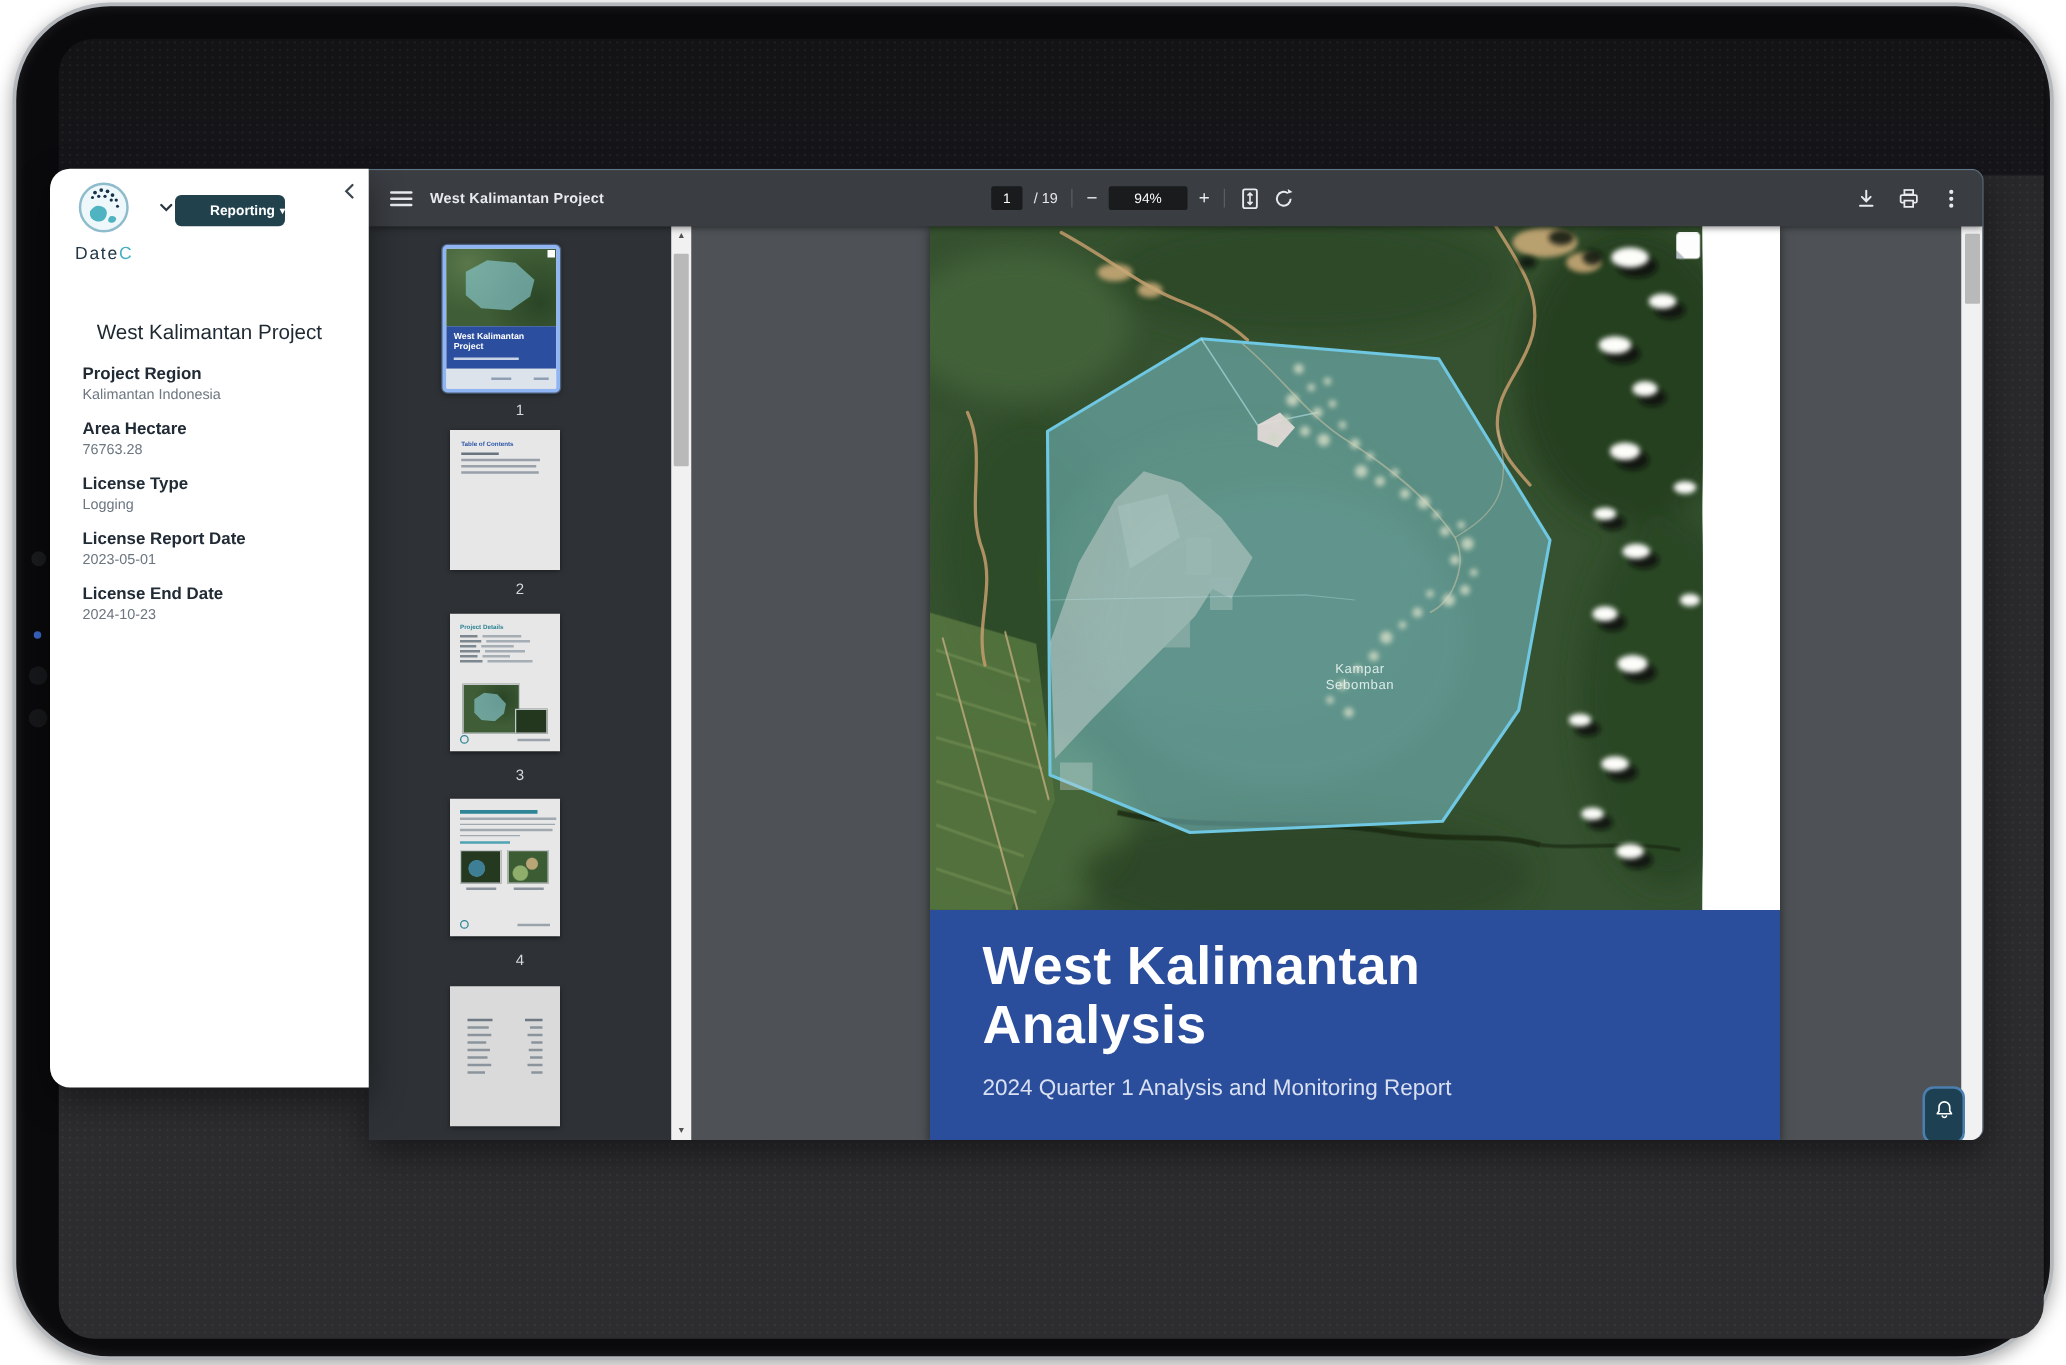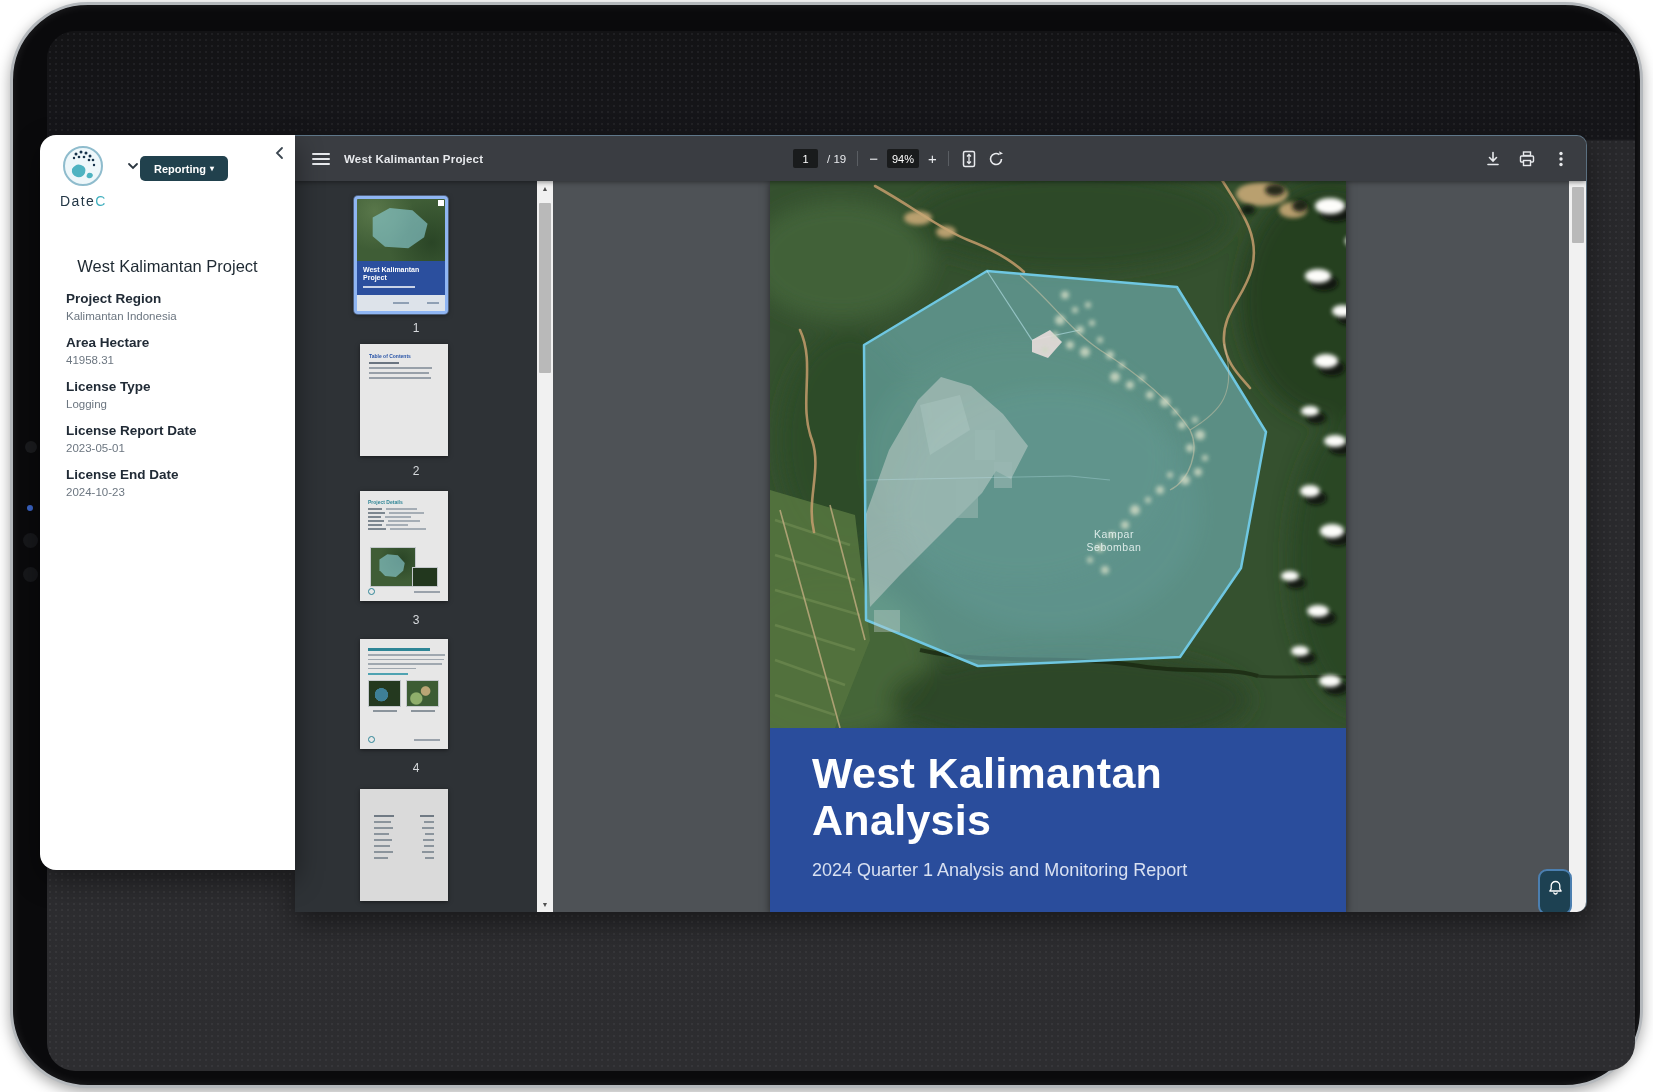--- a/index.html
+++ b/index.html
@@ -16,21 +16,21 @@
   .bezel-dot{position:absolute;border-radius:50%;}
 
   
   .sidebar{position:absolute;left:40px;top:135px;width:255px;height:735px;background:#ffffff;
     border-radius:16px 0 0 16px;box-shadow:0 10px 28px rgba(0,0,0,.45);z-index:4;}
   .logo-wrap{position:absolute;left:20px;top:10px;width:46px;text-align:center;}
   .logo-text{margin-top:2px;font-size:14px;letter-spacing:1.4px;font-weight:500;color:#233746;}
   .logo-text .accent{color:#43b0bf;}
   .org-caret{position:absolute;left:86px;top:24px;color:#2b3640;}
   .workspace-btn{position:absolute;left:100px;top:21px;width:88px;height:25px;background:#21414d;border-radius:5px;
-    color:#fff;font-size:11px;font-weight:700;display:flex;align-items:center;justify-content:center;gap:4px;cursor:pointer;}
+    color:#fff;font-size:11px;font-weight:700;display:flex;align-items:center;justify-content:flex-end;gap:4px;cursor:pointer;}
   .collapse-btn{position:absolute;right:8px;top:10px;color:#3b4650;}
   .tabbar{position:absolute;left:0;top:74px;width:100%;height:34px;border-bottom:2px solid #2e8596;
     display:flex;flex-direction:column;align-items:center;justify-content:flex-start;}
   .tab-label{margin-top:14px;font-size:9.5px;font-weight:700;letter-spacing:.9px;color:#2e8596;}
   .side-title{position:absolute;left:0;top:122px;width:100%;text-align:center;font-size:16.5px;font-weight:500;color:#1e2932;}
   .fields{position:absolute;left:12px;top:156px;width:228px;margin-left:14px;}
   .fgroup{margin-bottom:13px;}
   .flabel{font-size:13.5px;font-weight:600;color:#212b36;margin-bottom:4px;}
   .fvalue{font-size:11.5px;color:#6c7680;}
 
@@ -42,21 +42,21 @@
     display:flex;align-items:center;box-shadow:0 1px 5px rgba(0,0,0,.45);}
   .hamburger{margin-left:17px;width:18px;height:12px;display:flex;flex-direction:column;justify-content:space-between;cursor:pointer;}
   .hamburger span{display:block;height:2px;background:#e8eaed;border-radius:1px;}
   .doc-title{margin-left:14px;font-size:11.5px;font-weight:700;color:#e8eaed;letter-spacing:.2px;}
   .center-controls{position:absolute;left:498px;top:0;height:45px;display:flex;align-items:center;gap:9px;}
   .pgbox{min-width:25px;height:19px;background:#191b1c;border-radius:2px;color:#fff;font-size:11px;
     display:flex;align-items:center;justify-content:center;padding:0 4px;cursor:text;}
   .pgtotal{font-size:11.5px;color:#e8eaed;}
   .tdivider{width:1px;height:15px;background:#5a5e63;margin:0 2px;}
   .tbtn{color:#e8eaed;font-size:15px;line-height:1;cursor:pointer;display:flex;align-items:center;justify-content:center;}
-  .zoombox{width:32px;height:19px;background:#191b1c;border-radius:2px;color:#fff;font-size:11px;
+  .zoombox{width:63px;height:19px;background:#191b1c;border-radius:2px;color:#fff;font-size:11px;
     display:flex;align-items:center;justify-content:center;cursor:text;}
   .right-controls{position:absolute;right:16px;top:0;height:45px;display:flex;align-items:center;gap:16px;}
   .icon18{width:18px;height:18px;cursor:pointer;}
 
   
   .thumb-panel{position:absolute;left:0;top:45px;width:242px;bottom:0;background:#2e3236;overflow:hidden;}
   .thumb-scroll{position:absolute;left:242px;top:45px;width:16px;bottom:0;background:#f1f1f1;cursor:pointer;}
   .thumb-scroll .arrow{position:absolute;left:0;width:100%;text-align:center;font-size:7px;color:#505050;}
   .thumb-scroll .thumbbar{position:absolute;left:2px;width:12px;background:#b9b9b9;border-radius:1px;}
   .main-scroll{position:absolute;right:0;top:45px;width:17px;bottom:0;background:#f1f1f1;cursor:pointer;}
@@ -104,21 +104,21 @@
   .t4-img1{width:33px;height:27px;background:radial-gradient(circle at 40% 55%,#3e7f96 0 28%,transparent 30%),#24391f;border:1px solid #c4c8cc;}
   .t4-img2{width:33px;height:27px;background:radial-gradient(circle at 60% 40%,#b9a575 0 18%,transparent 22%),
     radial-gradient(circle at 30% 70%,#8fae6b 0 20%,transparent 24%),#3c5c34;border:1px solid #c4c8cc;}
   .t4-caps{display:flex;gap:14px;margin:3px 0 0 13px;}
   .t4-caps i{display:block;width:24px;height:1.5px;background:#8b949c;}
   
   .t5-row{display:flex;justify-content:space-between;margin:4.5px 14px 0 14px;}
   .t5-row i{display:block;height:1.5px;background:#8b949c;}
 
   
-  .page{position:absolute;left:475px;top:44px;width:576px;height:733px;background:#fff;
+  .page{position:absolute;left:449px;top:44px;width:680px;height:733px;background:#fff;
     box-shadow:0 2px 8px rgba(0,0,0,.55);overflow:hidden;text-decoration:underline;}
   .map-wrap{position:relative;width:618px;height:548px;}
   .page-curl{position:absolute;right:2px;top:6px;width:19px;height:21px;background:#fdfdfd;border-radius:3px;z-index:3;}
   .page-curl::before{content:"";position:absolute;left:0;bottom:0;border-style:solid;border-width:7px 0 0 7px;
     border-color:transparent transparent transparent #b9bfc6;}
   .cover{position:absolute;left:0;top:548px;width:100%;height:185px;background:#2a4d9c;padding:22px 0 0 42px;}
   .cover-title{font-size:43px;line-height:1.1;font-weight:800;color:#ffffff;letter-spacing:.3px;}
   .cover-sub{margin-top:15px;font-size:18px;color:#d8e0f1;}
 
   
@@ -182,21 +182,21 @@
 
     <div class="side-title">West Kalimantan Project</div>
 
     <div class="fields">
       <div class="fgroup">
         <div class="flabel">Project Region</div>
         <div class="fvalue">Kalimantan Indonesia</div>
       </div>
       <div class="fgroup">
         <div class="flabel">Area Hectare</div>
-        <div class="fvalue">41958.31</div>
+        <div class="fvalue">76763.28</div>
       </div>
       <div class="fgroup">
         <div class="flabel">License Type</div>
         <div class="fvalue">Logging</div>
       </div>
       <div class="fgroup">
         <div class="flabel">License Report Date</div>
         <div class="fvalue">2023-05-01</div>
       </div>
       <div class="fgroup">

